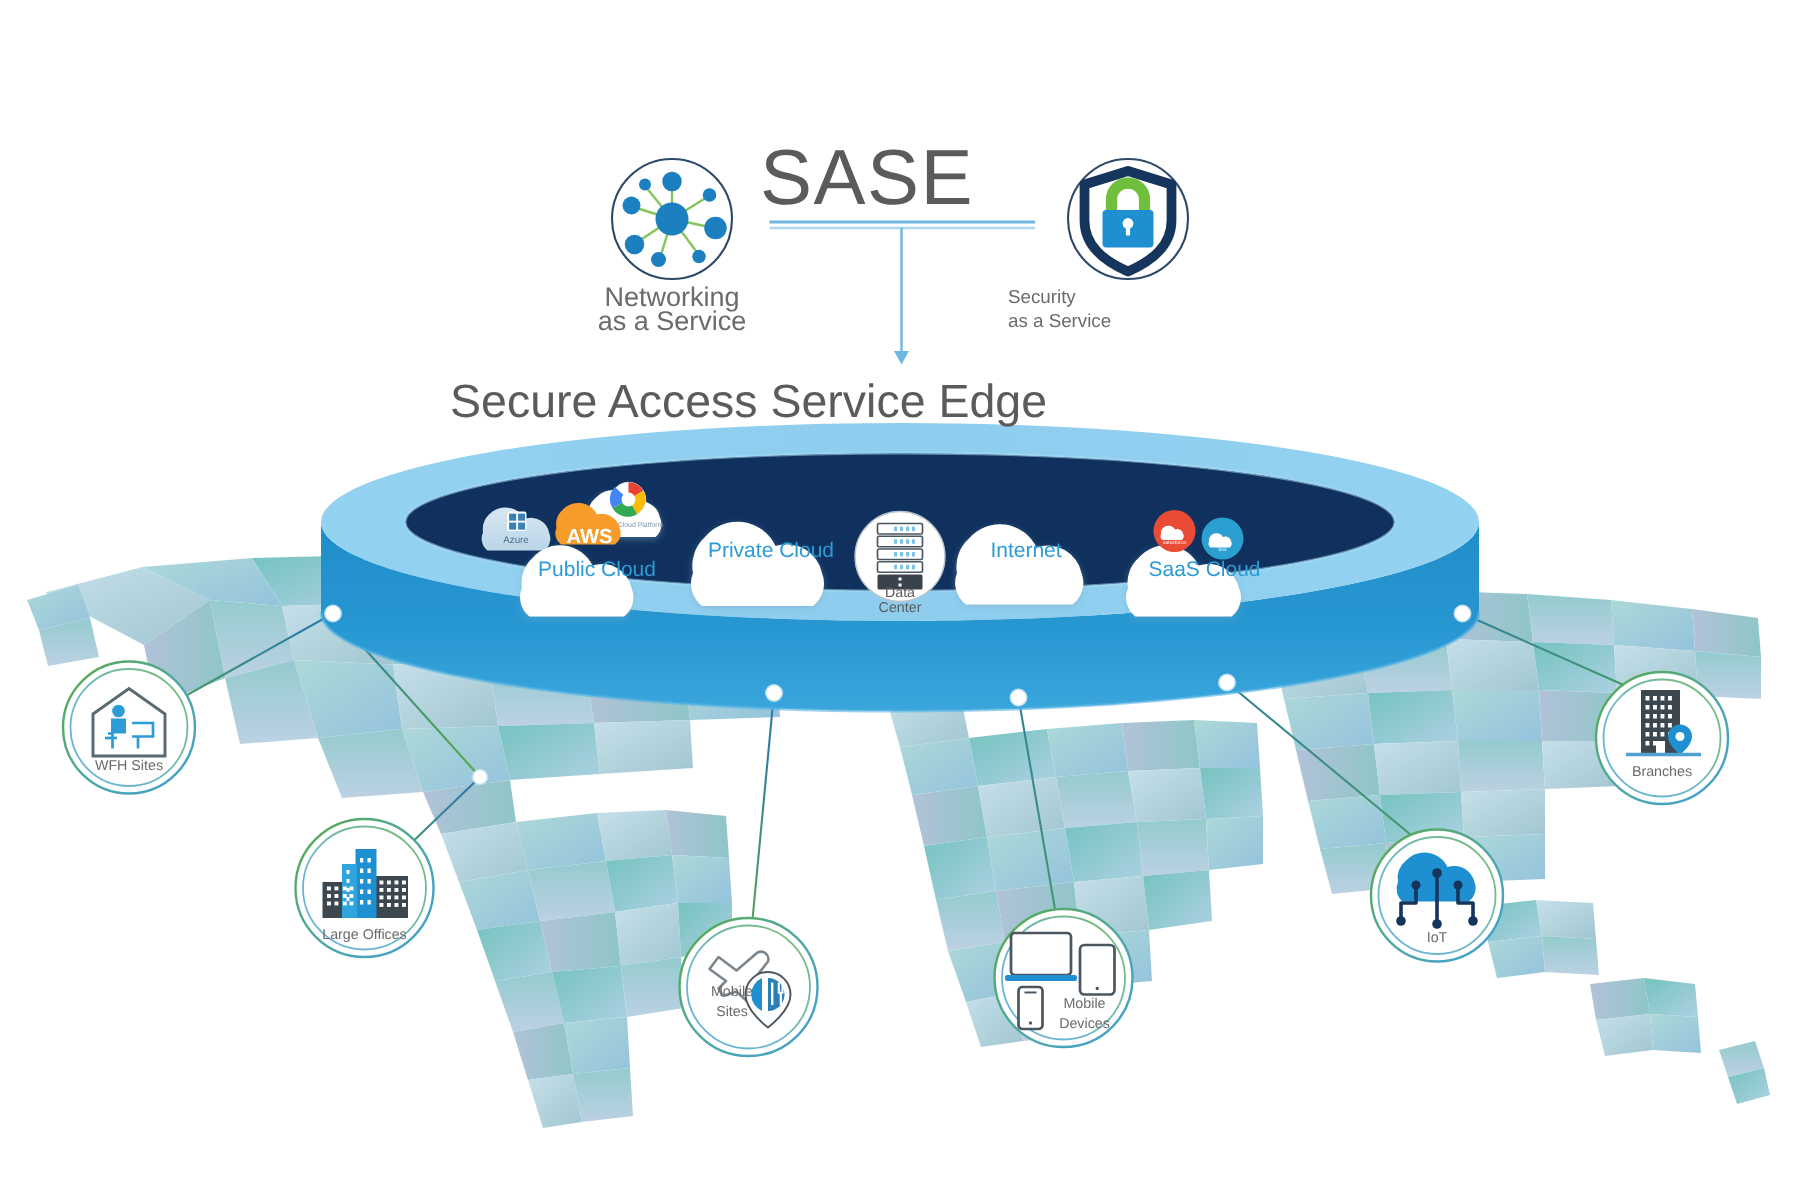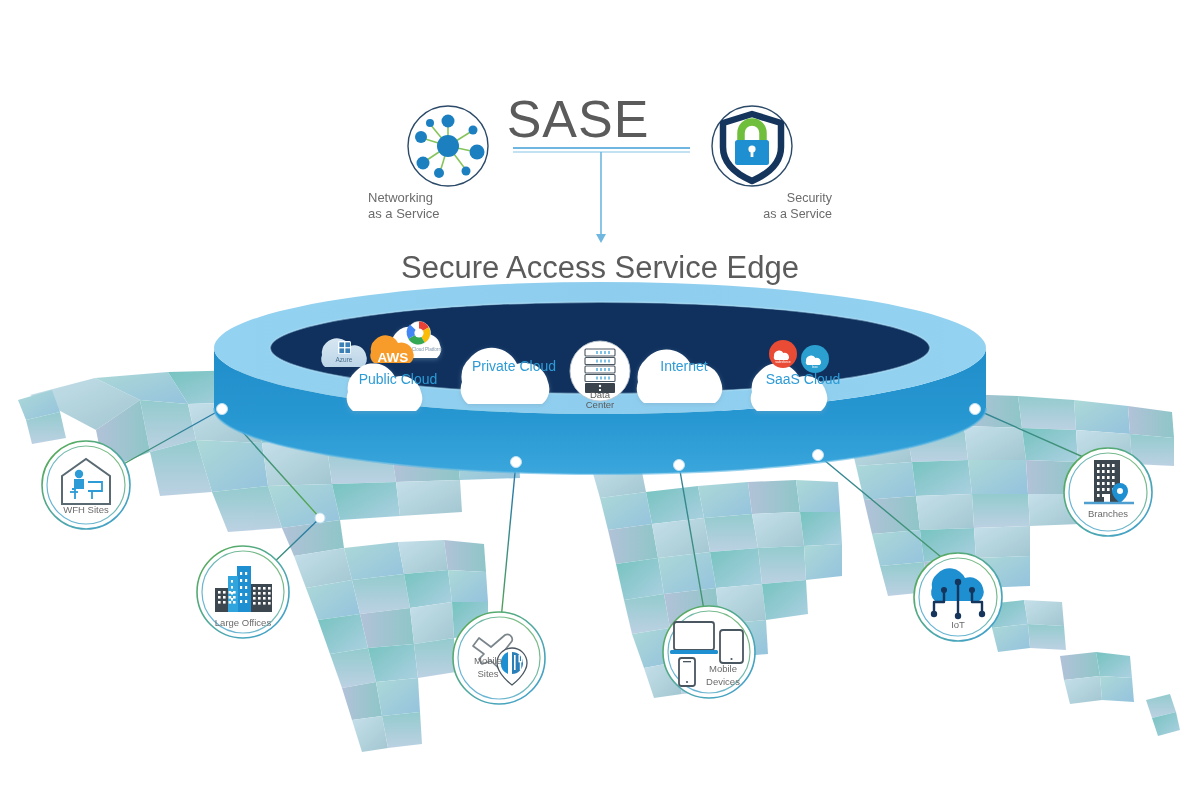--- a/index.html
+++ b/index.html
@@ -582,27 +582,27 @@
         <line x1="1084" y1="503" x2="1134" y2="503" stroke="#4f9fd0" stroke-width="2.4"></line>
       </g>
       <text x="1108" y="517" font-family="Liberation Sans, sans-serif" font-size="9.5" fill="#6b6b6b" text-anchor="middle">Branches</text>
     </g>
   </svg>
 
   <div class="txt" style="left:489px;top:93px;width:178px;text-align:center;font-size:52px;color:#5b5b5b;letter-spacing:1px;line-height:1;">
     <span>SASE</span>
   </div>
 
-  <div class="txt" style="left:368px;top:190px;width:160px;font-size:13px;color:#6b6b6b;line-height:16px;">
+  <div class="txt" style="left:368px;top:190px;width:160px;text-align:center;font-size:18px;color:#6b6b6b;line-height:16px;">
     <div>Networking</div>
     <div>as a Service</div>
   </div>
 
-  <div class="txt" style="left:672px;top:190px;width:160px;text-align:right;font-size:12.5px;color:#6b6b6b;line-height:16px;">
+  <div class="txt" style="left:672px;top:190px;width:160px;text-align:left;font-size:12.5px;color:#6b6b6b;line-height:16px;">
     <div>Security</div>
     <div>as a Service</div>
   </div>
 
-  <div class="txt" style="left:300px;top:250px;width:600px;text-align:center;font-size:31px;color:#5b5b5b;line-height:1.15;">
+  <div class="txt" style="left:300px;top:250px;width:600px;text-align:left;font-size:31px;color:#5b5b5b;line-height:1.15;">
     <span>Secure Access Service Edge</span>
   </div>
 
 </div>
 
 </body></html>

